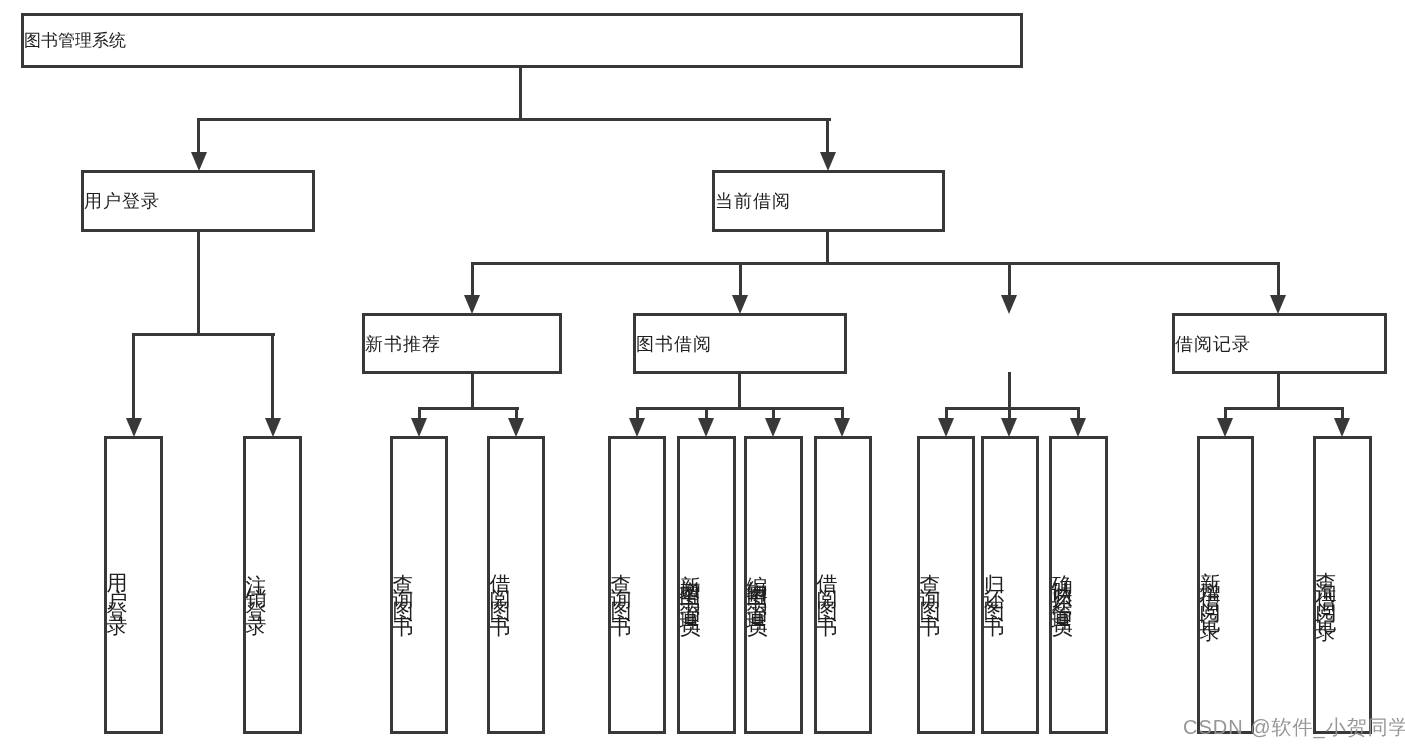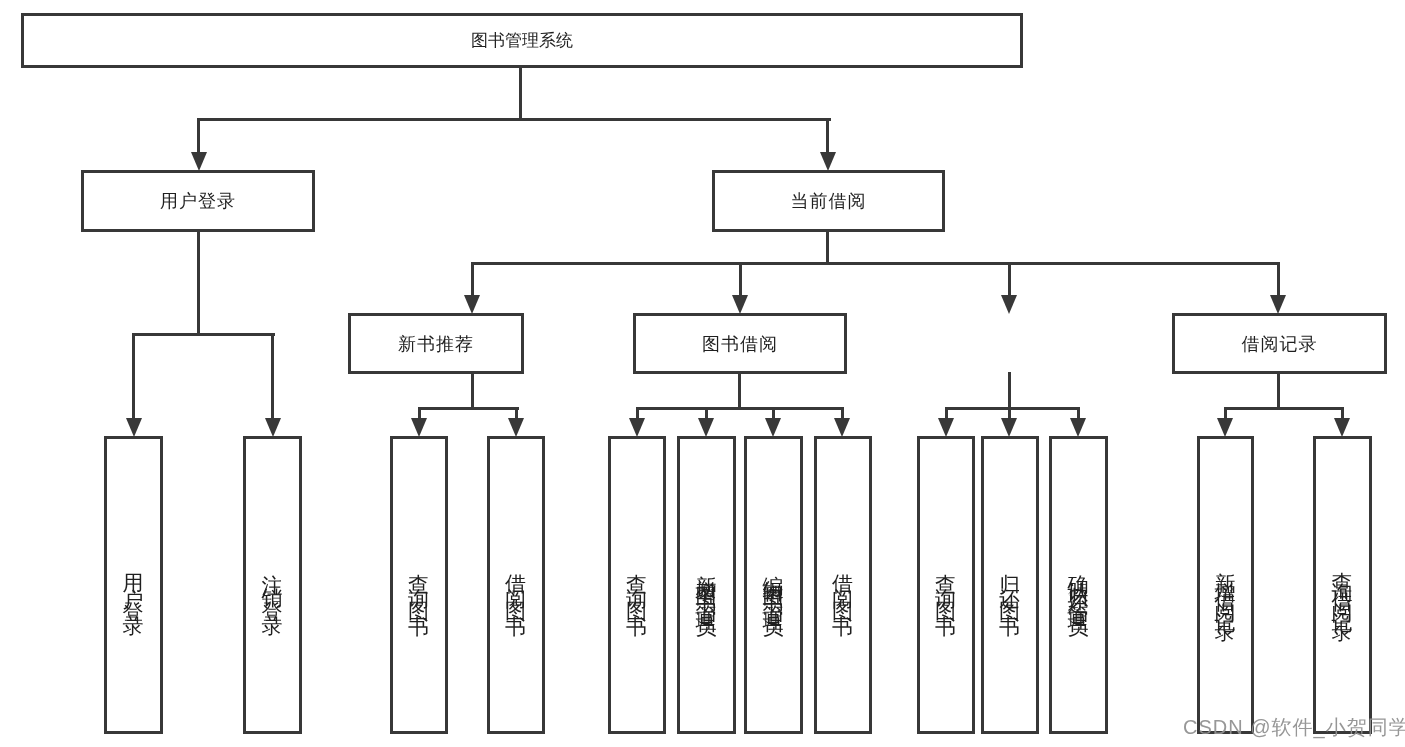--- a/index.html
+++ b/index.html
@@ -13,28 +13,28 @@
     width:1405px;height:747px;
     background:#ffffff;
     overflow:hidden;
   }
   
   .node{
     position:absolute;
     box-sizing:border-box;
     border:3px solid var(--line);
     background:#ffffff;
-    display:flex;align-items:center;justify-content:center;
+    display:flex;align-items:center;
     color:var(--text);
   }
   .hnode{font-size:18px;letter-spacing:1px;}
   .n-root{left:21px;top:13px;width:1002px;height:55px;font-size:17px;}
   .n-user-login{left:81px;top:170px;width:234px;height:62px;}
   .n-book-mgmt{left:712px;top:170px;width:233px;height:62px;}
-  .n-nbr{left:348px;top:313px;width:176px;height:61px;}
+  .n-nbr{left:362px;top:313px;width:200px;height:61px;}
   .n-bb{left:633px;top:313px;width:214px;height:61px;}
   .n-cb{left:903px;top:313px;width:214px;height:61px;}
   .n-br{left:1172px;top:313px;width:215px;height:61px;}
   
   .leaf{
     top:436px;height:298px;width:59px;
     font-size:21px;
   }
   .leaf .vtxt{
     writing-mode:vertical-rl;

